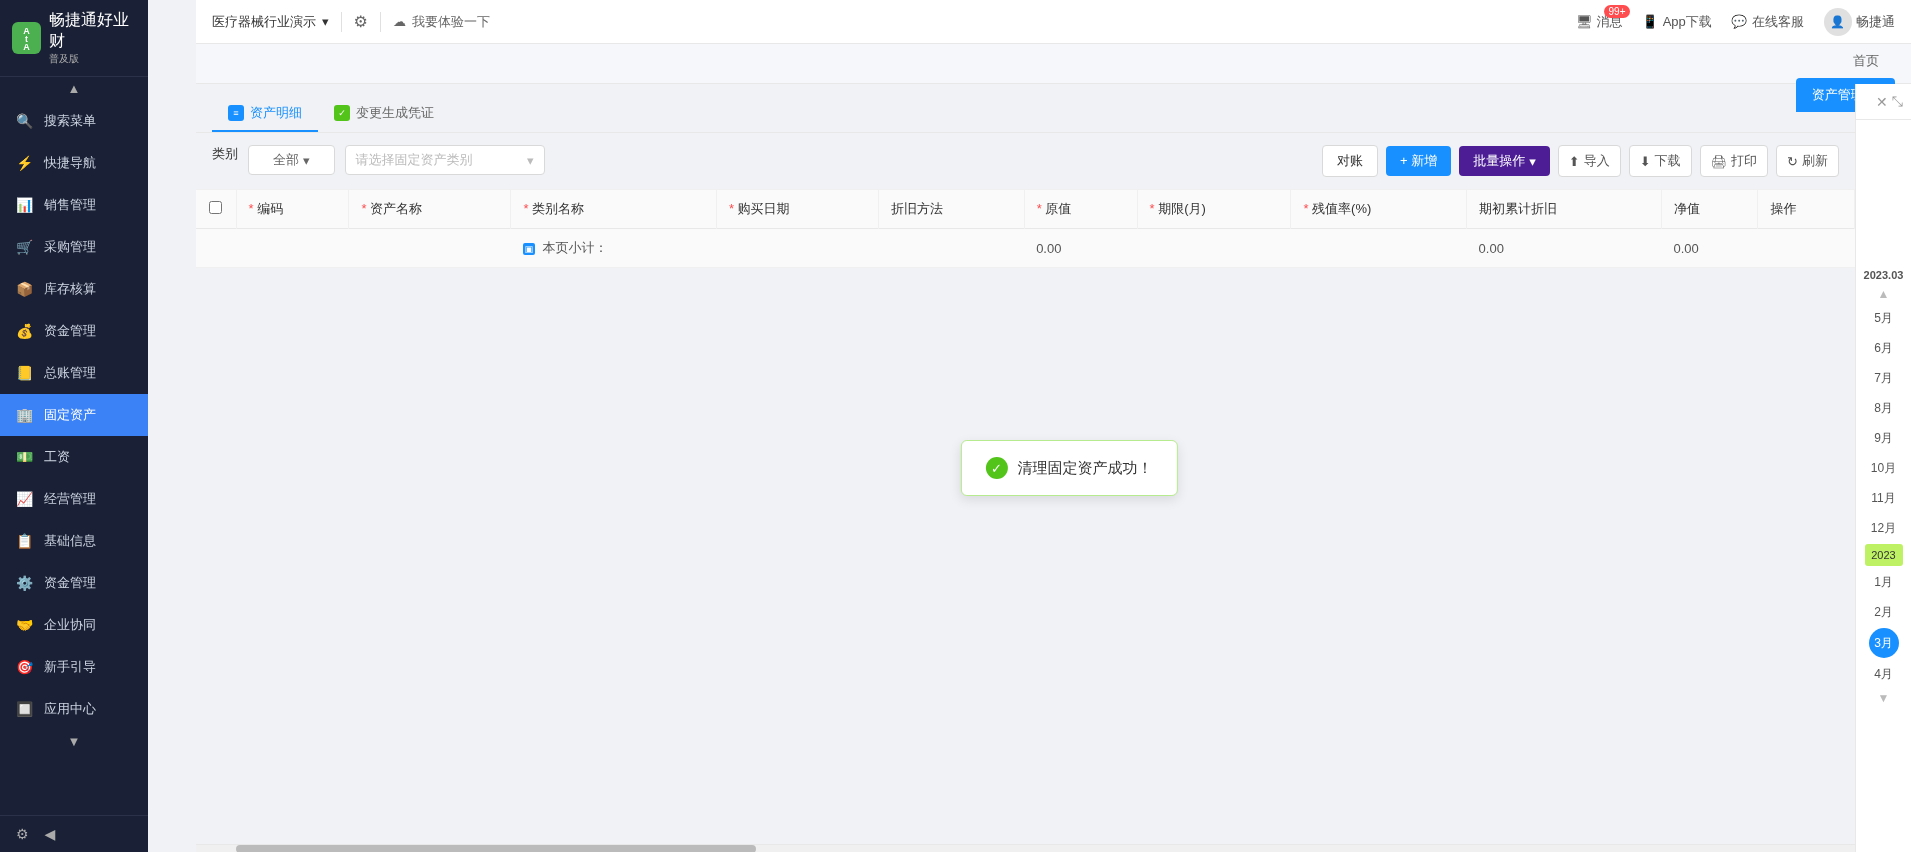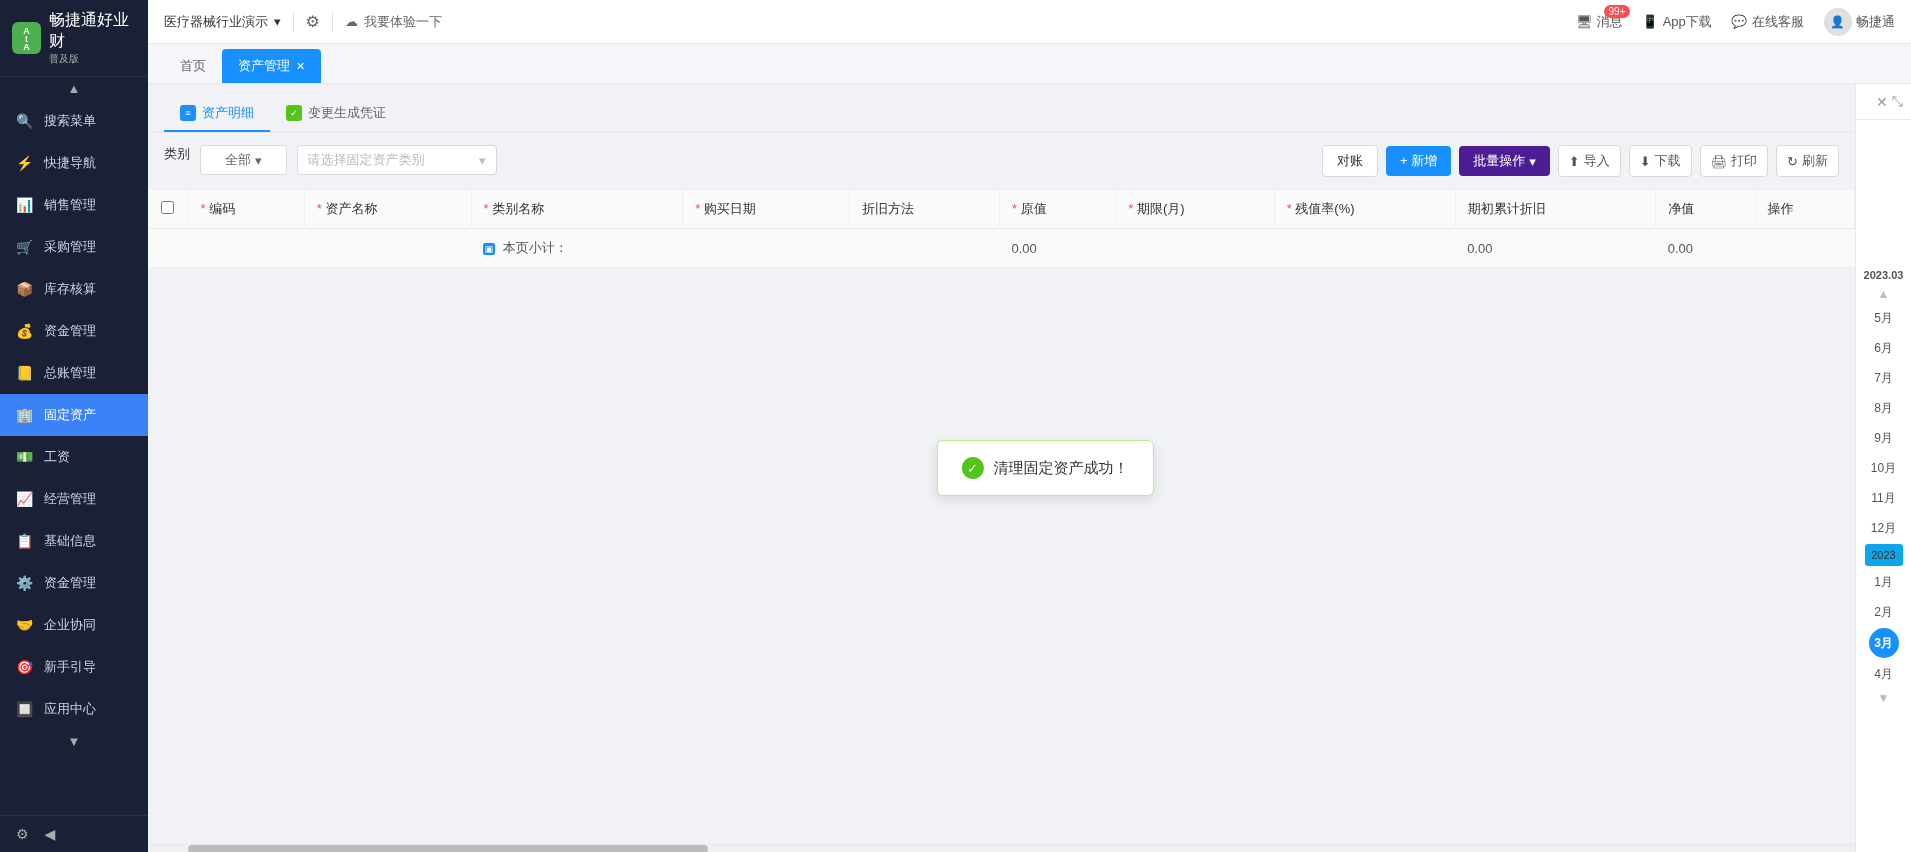--- a/index.html
+++ b/index.html
@@ -90,20 +90,21 @@
       cursor: pointer;
     }
 
     
     .main {
       flex: 1;
       display: flex;
       flex-direction: column;
       height: 100%;
       overflow: hidden;
+      margin-left: 48px;
     }
 
     
     .topbar {
       background: white;
       height: 44px;
       display: flex;
       align-items: center;
       padding: 0 16px;
       border-bottom: 1px solid #e8e8e8;
@@ -175,20 +176,21 @@
 
     
     .tabbar {
       background: #f5f7fa;
       height: 40px;
       display: flex;
       align-items: flex-end;
       padding: 0 16px;
       border-bottom: 1px solid #e8e8e8;
       flex-shrink: 0;
+      flex-direction: column;
     }
     .tab {
       padding: 8px 16px;
       font-size: 13px;
       color: #666;
       cursor: pointer;
       border-radius: 4px 4px 0 0;
     }
     .tab.active {
       background: #1890ff;
@@ -433,22 +435,22 @@
       height: 28px;
       display: flex;
       align-items: center;
       justify-content: center;
       font-size: 12px;
       color: #555;
       cursor: pointer;
       border-radius: 4px;
       margin: 1px 0;
     }
-    .cal-item.current { background: #1890ff; color: white; border-radius: 50%; width: 30px; height: 30px; font-weight: bold; }
-    .cal-item.year-label { background: #0ea5e9; color: #333; font-size: 11px; width: 38px; height: 22px; border-radius: 3px; }
+    .cal-item.current { background: #1890ff; color: white; border-radius: 50%; width: 30px; height: 30px; }
+    .cal-item.year-label { background: #bef264; color: #333; font-size: 11px; width: 38px; height: 22px; border-radius: 3px; }
     .cal-close { 
       position: absolute;
       top: 8px;
       right: 52px;
       cursor: pointer;
       font-size: 16px;
       color: #999;
     }
     .cal-expand {
       position: absolute;

